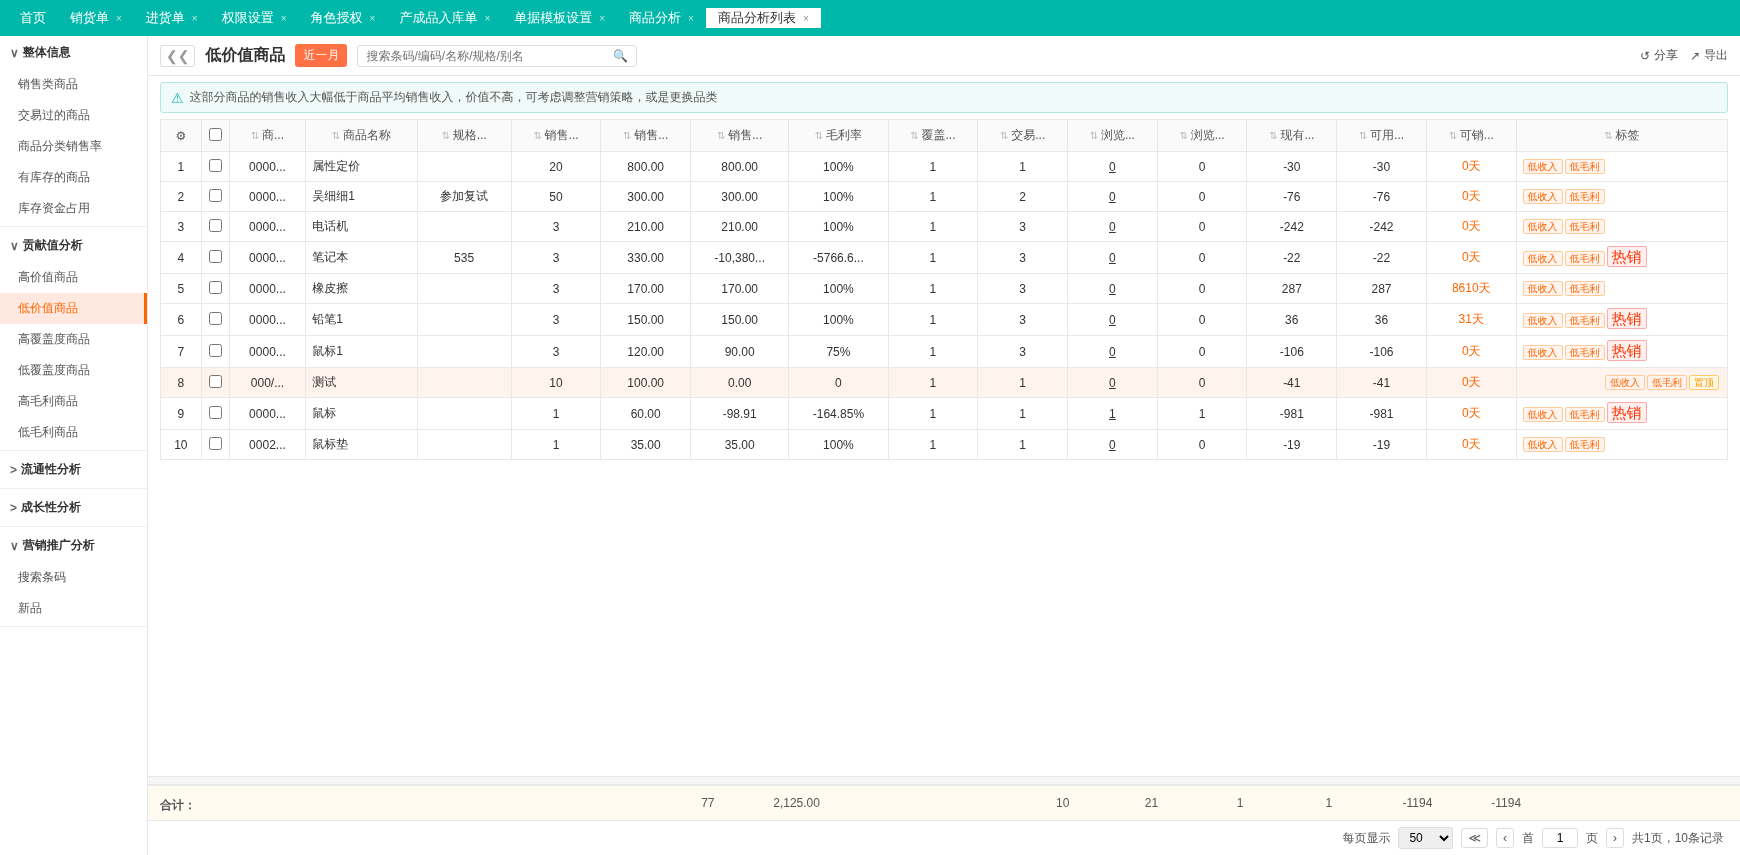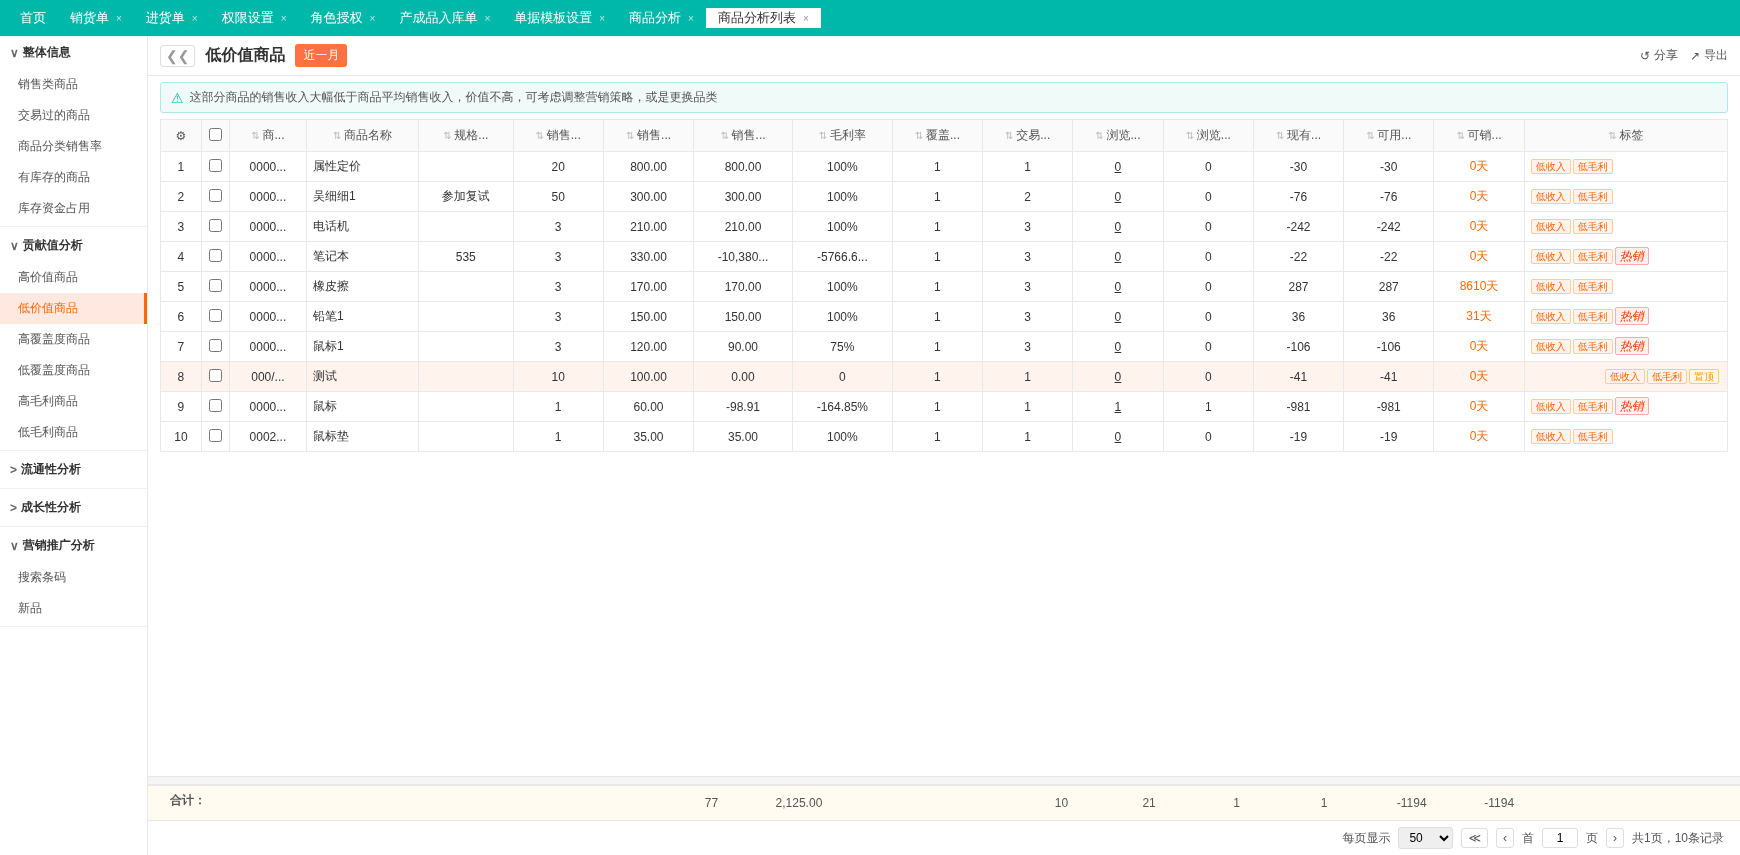--- a/index.html
+++ b/index.html
@@ -185,34 +185,33 @@
       padding: 1px 4px;
       font-size: 10px;
       margin-right: 2px;
     }
     .tag-red-badge {
       background: #fff0f0;
       color: #ff3300;
       border: 1px solid #ffaaaa;
       border-radius: 2px;
       padding: 1px 4px;
-      font-size: 12px;
-      font-style: italic;
+      font-size: 15px;
     }
     .link-underline { text-decoration: underline; color: #333; cursor: pointer; }
     .checkbox-cell { width: 28px; }
     input[type="checkbox"] { cursor: pointer; }
 
     
     .table-footer {
       background: #fffbf0;
       border-top: 2px solid #e8e8e8;
       display: flex;
-      align-items: flex-start;
-      padding: 6px 22px;
+      align-items: flex-end;
+      padding: 6px 12px;
       flex-shrink: 0;
       font-size: 12px;
       color: #555;
     }
     .footer-label { font-weight: bold; min-width: 60px; }
     .footer-cells {
       display: flex;
       flex: 1;
       gap: 0;
     }
@@ -310,20 +309,24 @@
       <div class="sidebar-item">新品</div>
       <div class="sidebar-divider"></div>
     </div>
 
   <div class="content-area">
 
     <div class="content-header">
       <span class="collapse-btn">❮❮</span>
       <span class="page-title">低价值商品</span>
       <button class="filter-btn">近一月</button>
+      <div class="search-box">
+        <input type="text" placeholder="搜索条码/编码/名称/规格/别名" style="">
+        <span class="search-icon">🔍</span>
+      </div>
       <div class="header-right">
         <div class="header-action">
           <span>↺</span>
           <span>分享</span>
         </div>
         <div class="header-action">
           <span>↗</span>
           <span>导出</span>
         </div>
       </div>

